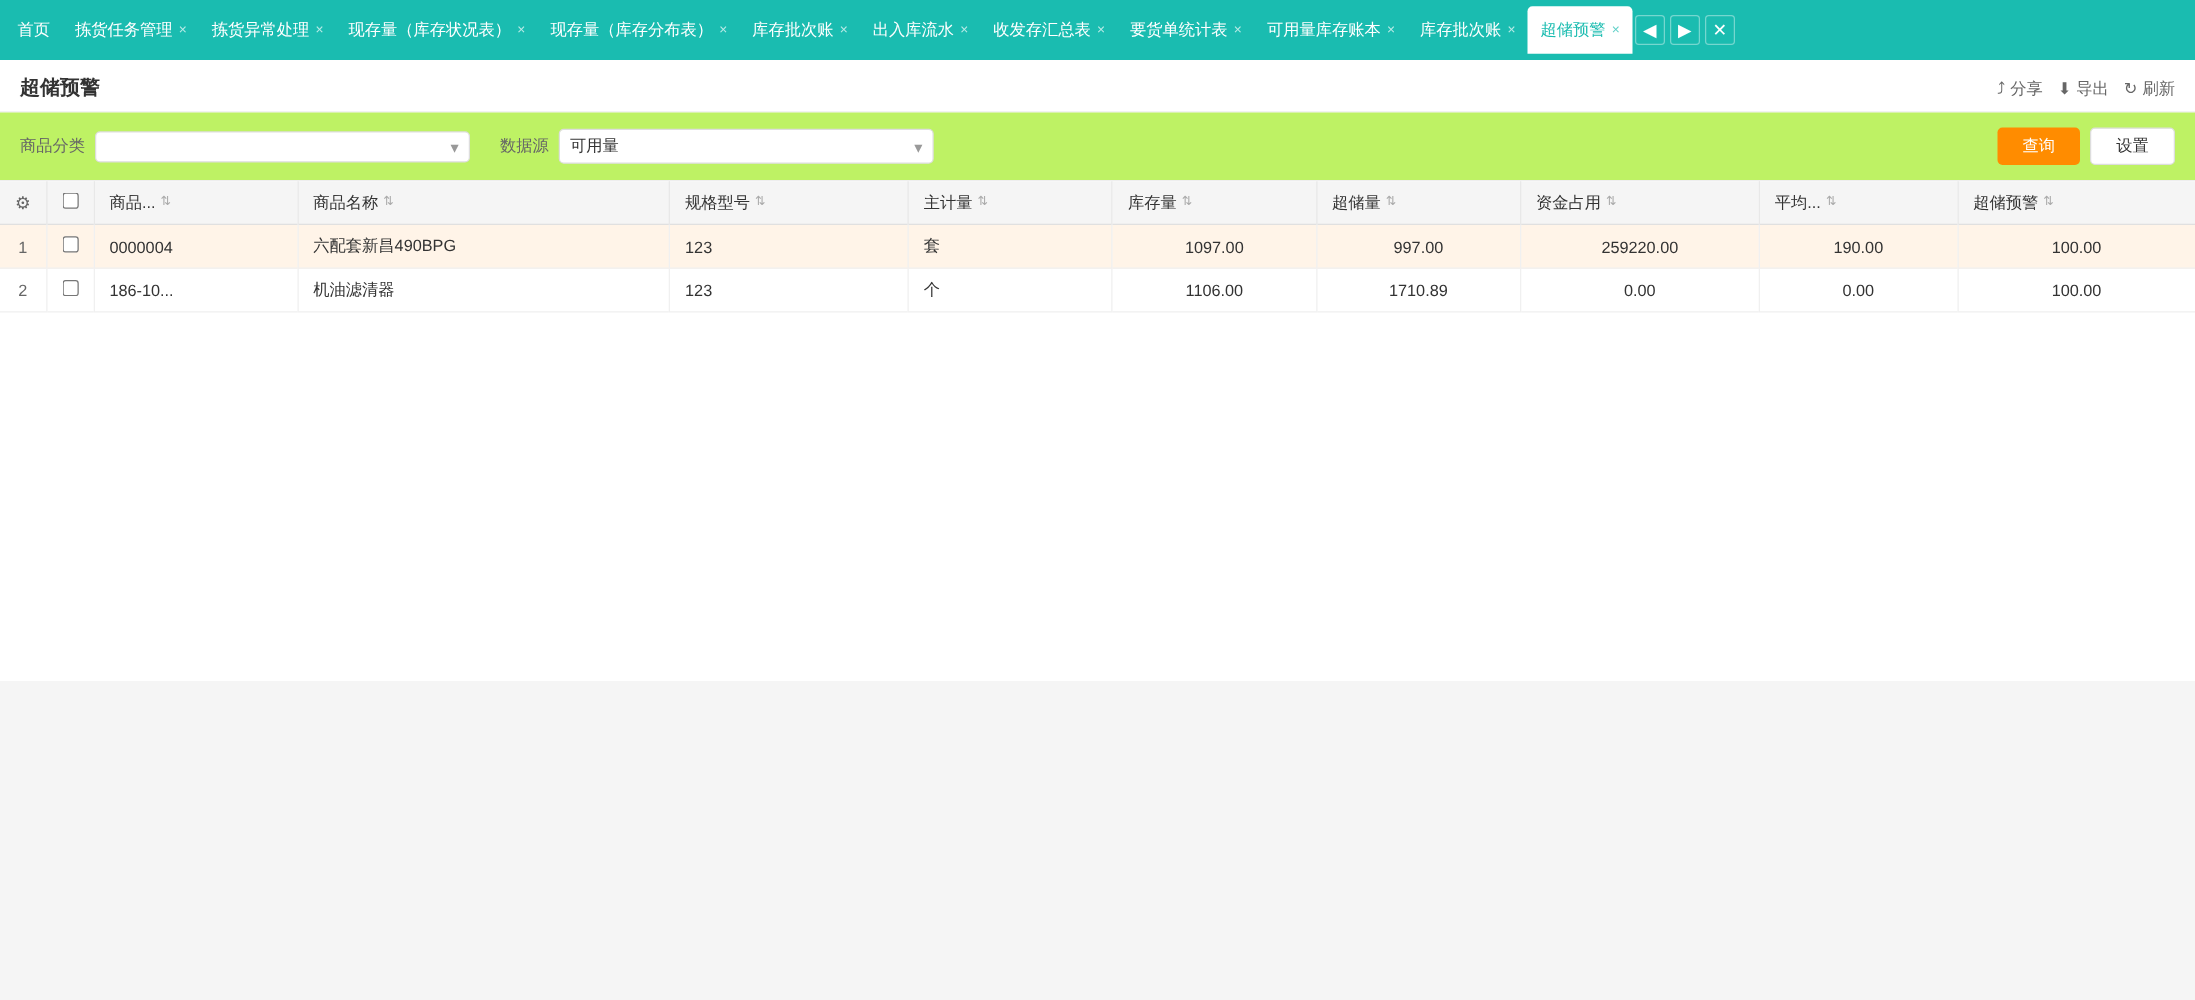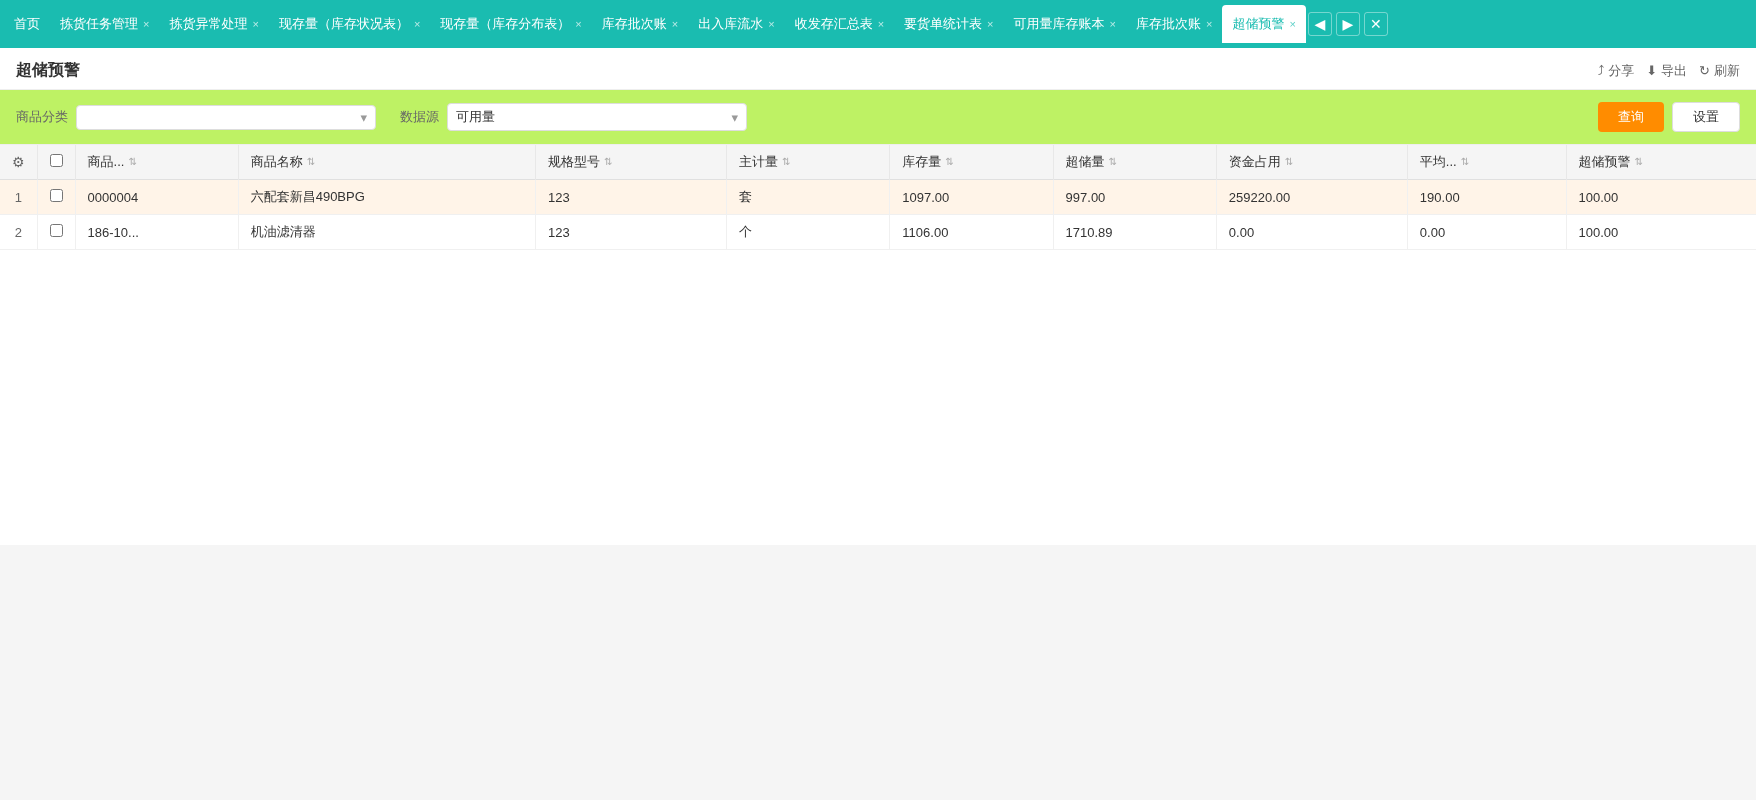--- a/index.html
+++ b/index.html
@@ -185,21 +185,21 @@
     tbody tr.row-highlight {
       background: #fff4e8;
     }
     tbody td {
       padding: 8px 12px;
       color: #333;
       border-right: 1px solid #f0f0f0;
     }
     tbody td:last-child { border-right: none; }
     .td-center { text-align: center; }
-    .td-right { text-align: left; }
+    .td-right { text-align: center; }
 
     
     .checkbox-cell {
       width: 36px;
       text-align: center;
     }
     .row-num {
       text-align: center;
       color: #666;
       width: 36px;

